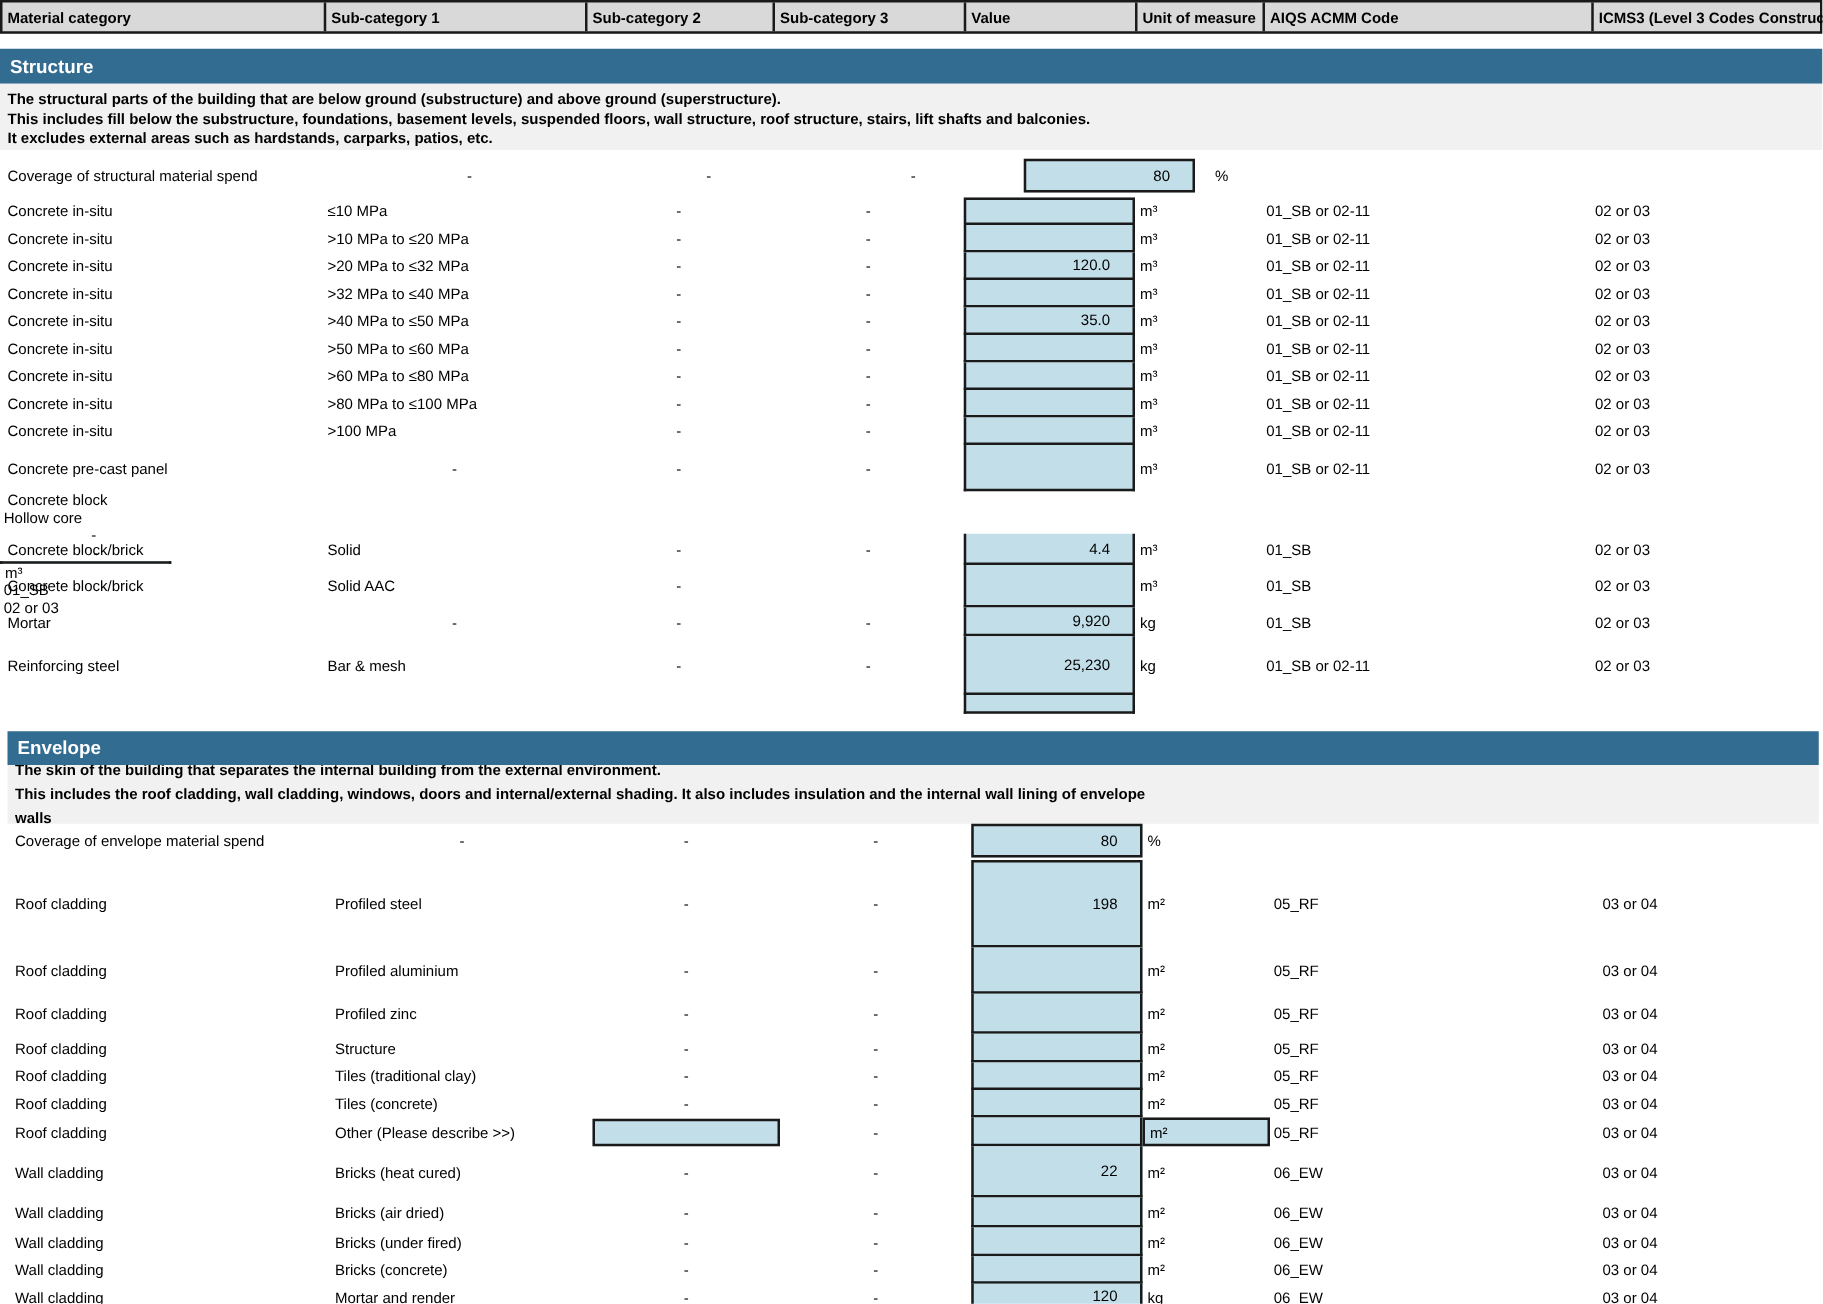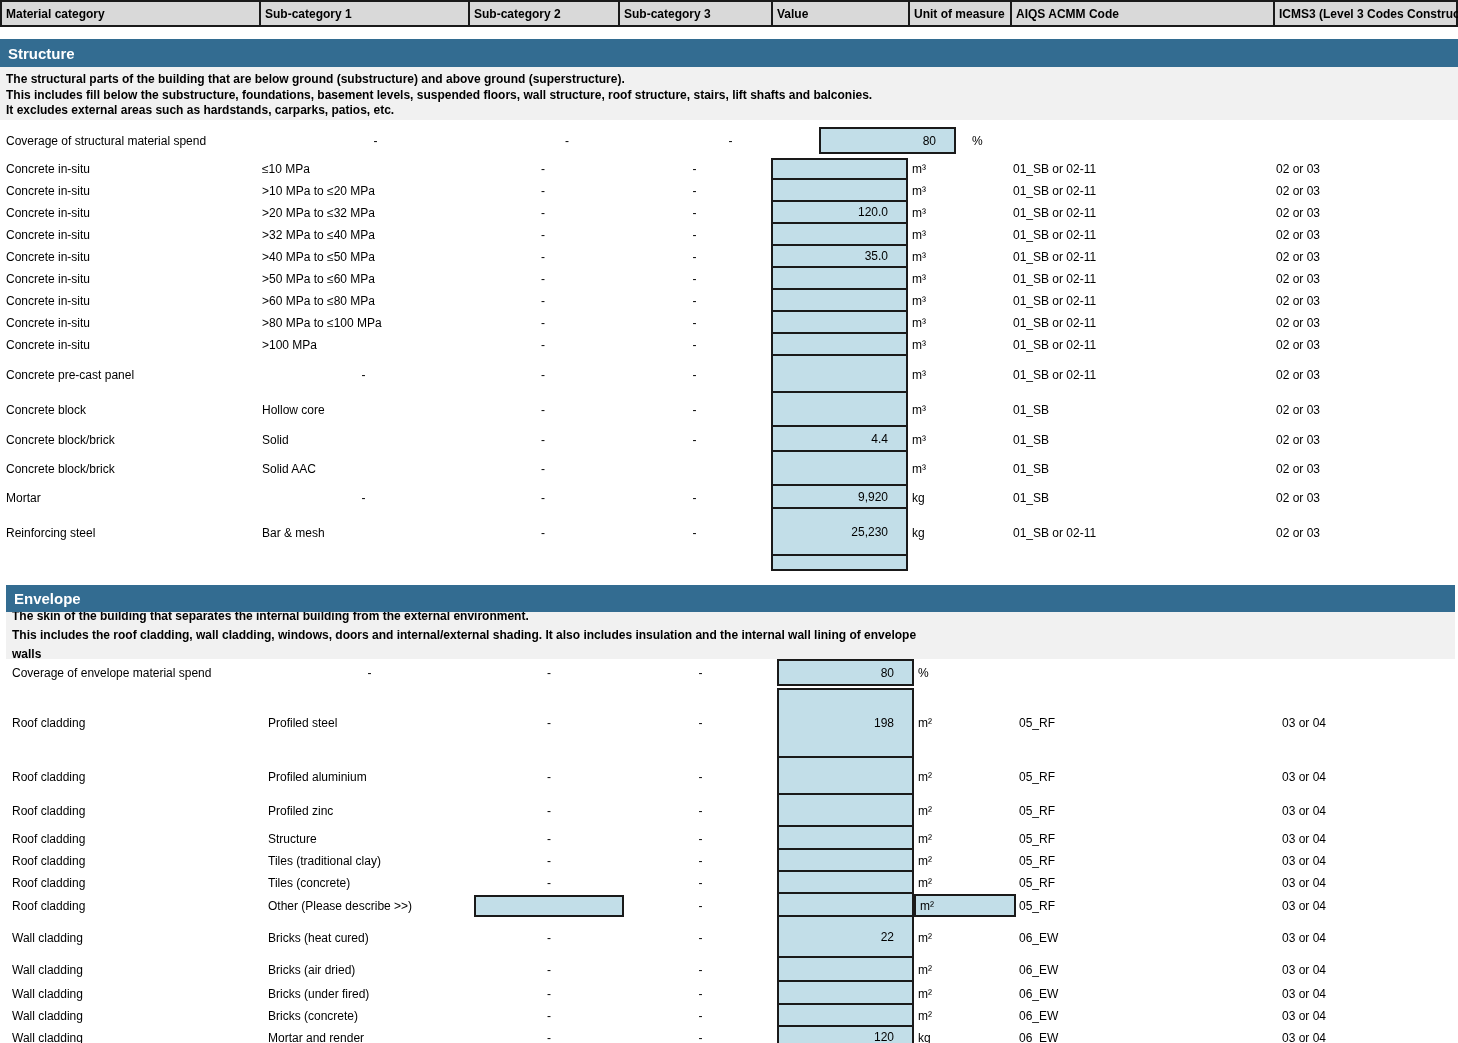--- a/index.html
+++ b/index.html
@@ -202,21 +202,21 @@
           <div class="cell c1 center">-</div>
           <div class="cell c2 center">-</div>
           <div class="cell c3 center">-</div>
           <div class="vwrap c4">
             <div class="vcell cont"></div>
           </div>
           <div class="cell c5">m³</div>
           <div class="cell c6">01_SB or 02-11</div>
           <div class="cell c7">02 or 03</div>
         </div>
-        <div class="row" style="height: 34px;">
+        <div class="row" style="height: 34px; flex-direction: column;">
           <div class="cell c0">Concrete block</div>
           <div class="cell c1">Hollow core</div>
           <div class="cell c2 center">-</div>
           <div class="cell c3 center">-</div>
           <div class="vwrap c4">
             <div class="vcell cont"></div>
           </div>
           <div class="cell c5">m³</div>
           <div class="cell c6">01_SB</div>
           <div class="cell c7">02 or 03</div>

